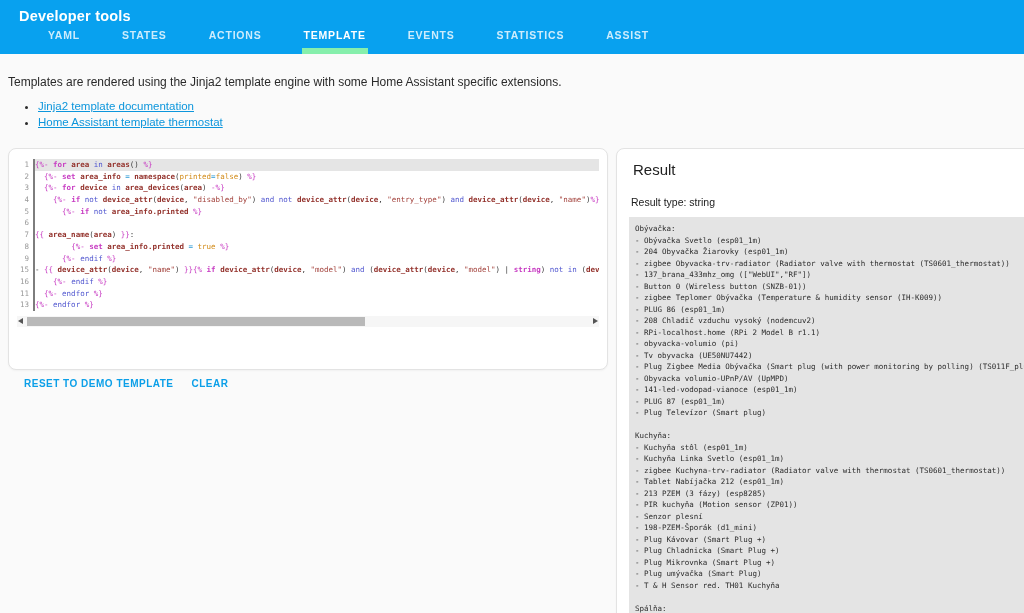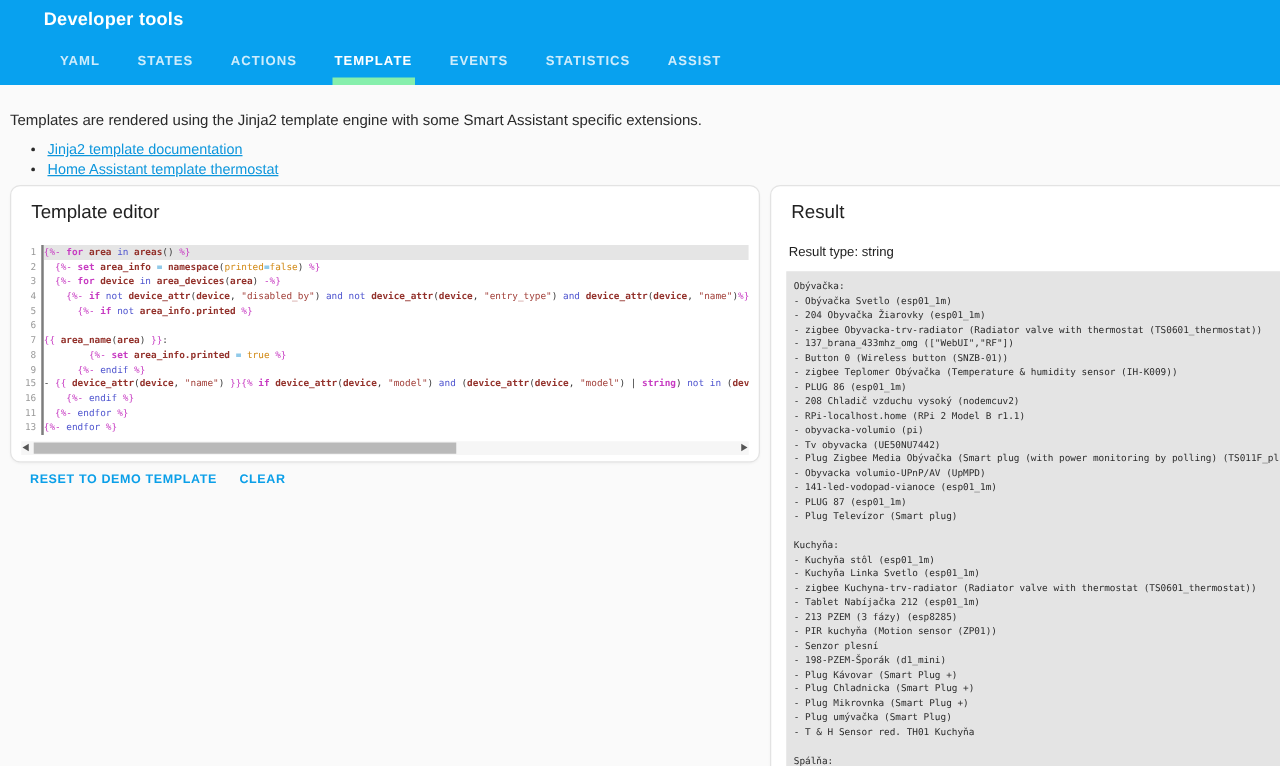--- a/index.html
+++ b/index.html
@@ -10,37 +10,36 @@
   *{box-sizing:border-box;margin:0;padding:0;}
   html,body{width:1024px;height:613px;overflow:hidden;}
   body{
     background:#fafafa;
     font-family:"Liberation Sans",sans-serif;
     position:relative;
   }
   
   .app-header{
     background:var(--primary);
-    height:68px;
+    height:54px;
     color:#fff;
     position:relative;
-    padding-left:16px;
   }
   .app-title{
     font-size:14.5px;
     font-weight:bold;
     padding:8px 0 0 19px;
     letter-spacing:.2px;
   }
   .tab-bar{
     position:absolute;
     left:46px;
     bottom:0;
     display:flex;
-    gap:26px;
+    gap:38px;
   }
   .tab{
     font-size:10.5px;
     font-weight:bold;
     letter-spacing:.8px;
     color:rgba(255,255,255,.8);
     padding:0 2px 7px;
     border-bottom:2px solid transparent;
     cursor:pointer;
     text-transform:uppercase;
@@ -171,29 +170,28 @@
       <div class="tab">STATES</div>
       <div class="tab">ACTIONS</div>
       <div class="tab active">TEMPLATE</div>
       <div class="tab">EVENTS</div>
       <div class="tab">STATISTICS</div>
       <div class="tab">ASSIST</div>
     </nav>
 </header>
 
 <section class="intro">
-  <p>Templates are rendered using the Jinja2 template engine with some Smart Assistant specific extensions.</p>
+  <p>Templates are rendered using the Jinja2 template engine with some Home Assistant specific extensions.</p>
   <ul>
     <li><a>Jinja2 template documentation</a></li>
     <li><a>Home Assistant template thermostat</a></li>
   </ul>
 </section>
 
 <div class="card" id="editor-card">
-  <div class="card-title">Template editor</div>
   <div class="editor">
     <div class="gutter">
         <div class="ln">1</div>
         <div class="ln">2</div>
         <div class="ln">3</div>
         <div class="ln">4</div>
         <div class="ln">5</div>
         <div class="ln">6</div>
         <div class="ln">7</div>
         <div class="ln">8</div>

